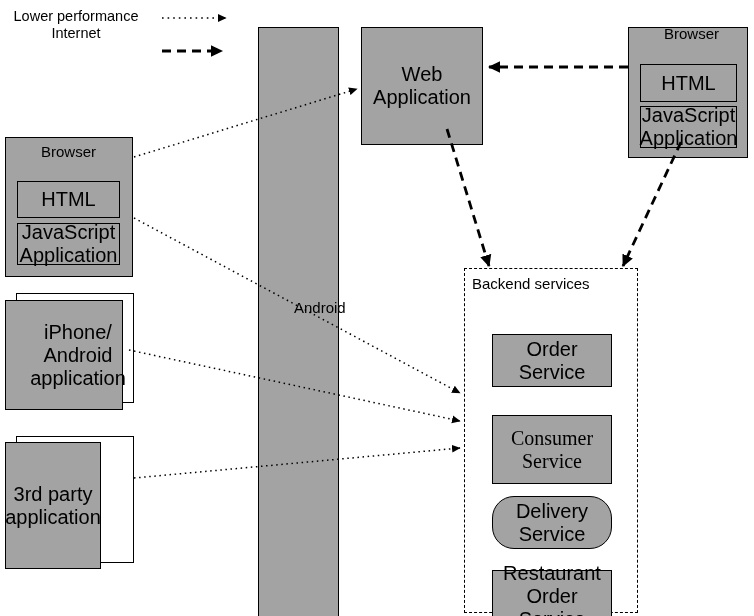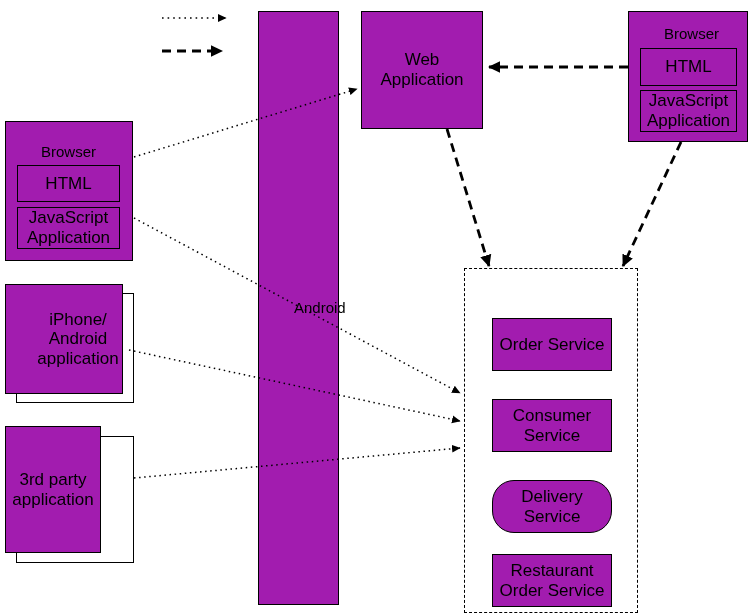--- a/index.html
+++ b/index.html
@@ -15,28 +15,29 @@
     position: relative;
     width: 754px;
     height: 616px;
     background: #ffffff;
     overflow: hidden;
   }
   .box {
     position: absolute;
     box-sizing: border-box;
     border: 1.5px solid #000000;
-    background: #a21caf;
+    background: #a3a3a3;
     display: flex;
     align-items: center;
     justify-content: center;
     text-align: center;
-    font-size: 17px;
+    font-size: 20px;
     line-height: 1.15;
     white-space: pre-line;
+    margin-top: 16px;
   }
   .plain-text {
     position: absolute;
     font-size: 15px;
     line-height: 1.15;
     text-align: left;
     white-space: pre-line;
     background: transparent;
     padding-left: 36px;
   }
@@ -71,20 +72,22 @@
     line-height: 1.18;
     text-align: center;
     white-space: pre-line;
   }
 </style>
 </head>
 <body>
 
 <div id="canvas">
 
+  <div class="legend-text" style="left:0px; top:8px; width:152px;">Lower performance
+Internet</div>
 
 
   <div class="box" style="left:5px; top:121px; width:128px; height:140px;"></div>
   <div class="plain-text" style="left:5px; top:143px; width:128px;">Browser</div>
   <div class="box" style="left:17px; top:165px; width:103px; height:37px;">HTML</div>
   <div class="box" style="left:17px; top:207px; width:103px; height:42px;">JavaScript
 Application</div>
 
   <div class="stack-shadow" style="left:16px; top:293px; width:118px; height:110px;"></div>
   <div class="box" style="left:5px; top:284px; width:118px; height:110px;padding-left:28px;">iPhone/
@@ -101,23 +104,24 @@
   <div class="box" style="left:361px; top:11px; width:122px; height:118px;">Web
 Application</div>
 
   <div class="box" style="left:628px; top:11px; width:120px; height:131px;"></div>
   <div class="plain-text" style="left:628px; top:25px; width:120px;">Browser</div>
   <div class="box" style="left:640px; top:48px; width:97px; height:38px;">HTML</div>
   <div class="box" style="left:640px; top:90px; width:97px; height:42px;">JavaScript
 Application</div>
 
   <div class="dashed-container" style="left:464px; top:268px; width:174px; height:345px;"></div>
+  <div class="label-inside-top" style="left:472px; top:275px; width:160px;">Backend services</div>
 
   <div class="box" style="left:492px; top:318px; width:120px; height:53px;">Order Service</div>
-  <div class="box" style="left:492px; top:399px; width:120px; height:53px;">Consumer
+  <div class="box" style="left:492px; top:399px; width:120px; height:69px;font-family:Liberation Serif, serif;">Consumer
 Service</div>
   <div class="box" style="left:492px; top:480px; width:120px; height:53px;border-radius:22px;">Delivery
 Service</div>
   <div class="box" style="left:492px; top:554px; width:120px; height:53px;">Restaurant
 Order Service</div>
 
   <svg class="overlay" viewBox="0 0 754 616">
     <defs>
       <marker id="arrowDotted" markerWidth="9" markerHeight="9" refX="8" refY="4.5" orient="auto" markerUnits="userSpaceOnUse">
         <path d="M0,0.6 L8.6,4.5 L0,8.4 z" fill="#000000"></path>

